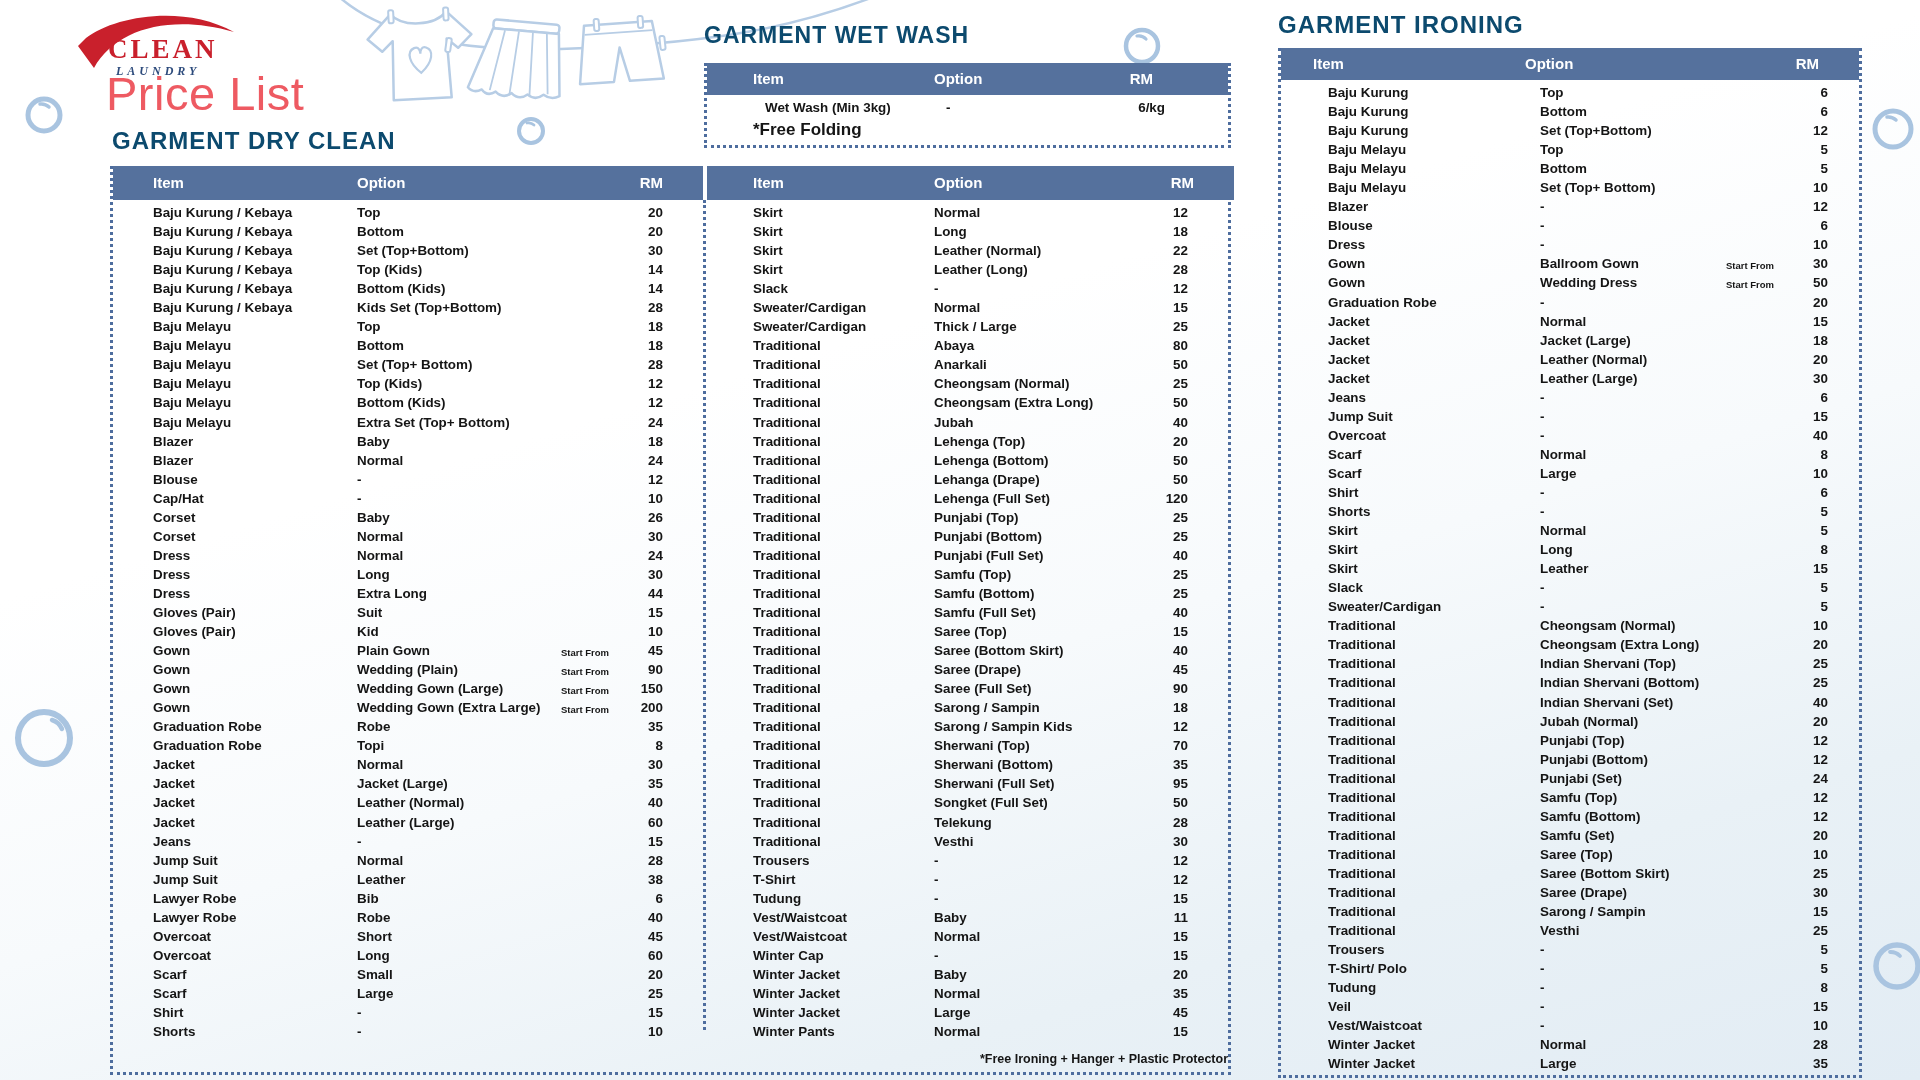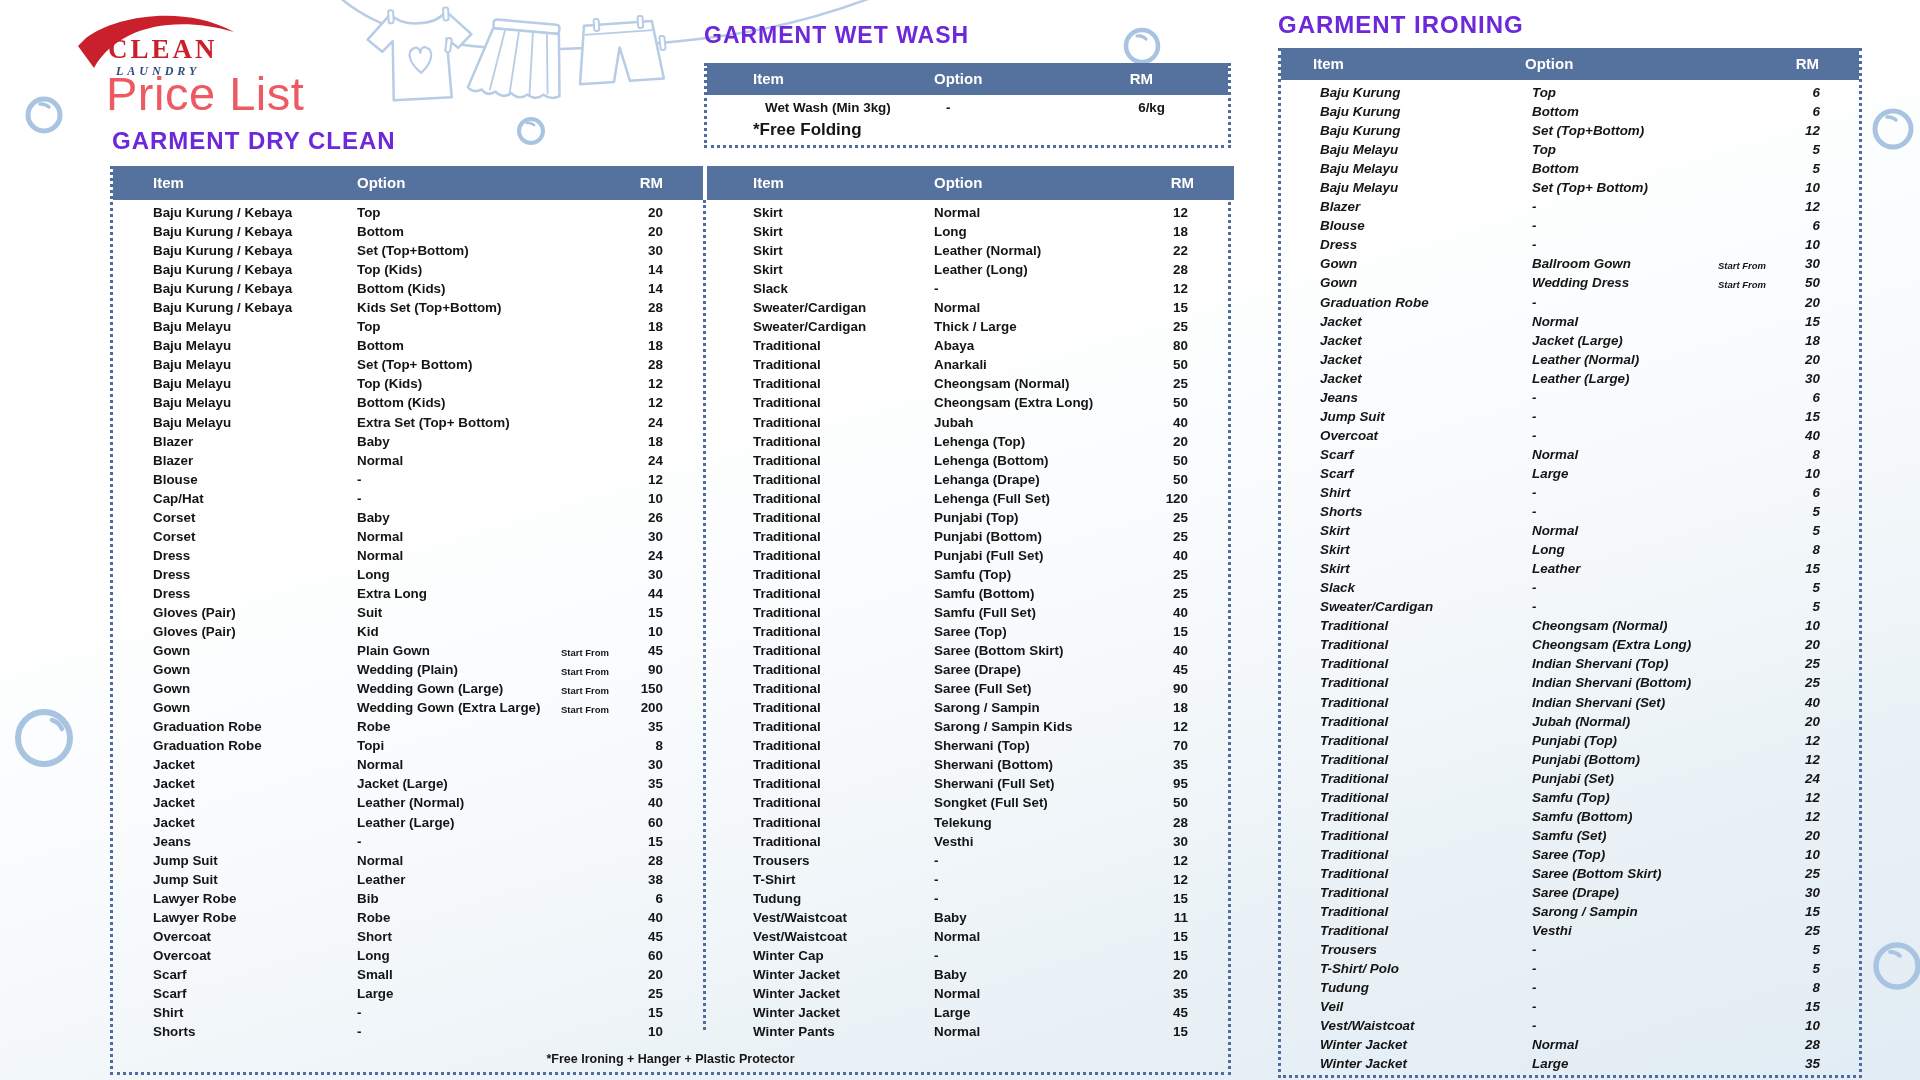--- a/index.html
+++ b/index.html
@@ -6,21 +6,21 @@
   body{
     width:1920px;height:1080px;position:relative;overflow:hidden;
     font-family:"Liberation Sans",sans-serif;
     background:linear-gradient(163deg,#ffffff 36%,#f7fafc 58%,#e9f1f6 80%,#e2ecf4 100%);
   }
   .abs{position:absolute;}
   
   .brand-top{font-family:"Liberation Serif",serif;font-weight:700;letter-spacing:3px;font-size:27px;color:#c9202c;line-height:1;}
   .brand-bottom{font-family:"Liberation Serif",serif;font-style:italic;font-weight:700;letter-spacing:4px;font-size:12px;color:#2d4b7c;line-height:1;margin-top:2px;margin-left:14px;}
   .page-title{font-size:47px;font-weight:400;color:#ee5a62;letter-spacing:0.5px;}
-  .sec-head{font-size:24px;font-weight:800;color:#6d28d9;letter-spacing:1px;white-space:nowrap;}
+  .sec-head{font-size:24px;font-weight:800;color:#0c4a6e;letter-spacing:1px;white-space:nowrap;}
   
   *{box-sizing:border-box;}
   .tblbox{position:absolute;border:3px dotted #4e6d9e;border-top:none;}
   .thead{position:absolute;background:#55719d;color:#ffffff;font-weight:700;font-size:15px;}
   .thead .h-item,.thead .h-opt{position:absolute;top:7px;white-space:nowrap;}
   .thead .h-rm{position:absolute;top:7px;text-align:right;white-space:nowrap;}
   .rows{position:absolute;}
   .trow{position:relative;height:19.05px;font-size:13.4px;font-weight:700;color:#151515;white-space:nowrap;}
   .c-item,.c-opt{position:absolute;top:0;}
   .c-rm{position:absolute;top:0;text-align:right;min-width:44px;}
@@ -574,30 +574,30 @@
         <span class="c-opt">Large</span>
         <span class="c-rm">45</span>
       </div>
       <div class="trow">
         <span class="c-item">Winter Pants</span>
         <span class="c-opt">Normal</span>
         <span class="c-rm">15</span>
       </div>
     </div>
   <div class="vdiv" style="left:590px;top:34px;height:830px;"></div>
-  <div class="note" style="left:0;bottom:6px;width:100%;text-align:center;">*Free Ironing + Hanger + Plastic Protector</div>
+  <div class="note" style="left:0;bottom:6px;width:100%;text-align:right;">*Free Ironing + Hanger + Plastic Protector</div>
 </div>
 
 <div class="tblbox" style="left:1278px;top:48px;width:584px;height:1030px;">
   <div class="thead" style="left:0;top:0;width:100%;height:32px;">
     <span class="h-item" style="left:32px;">Item</span>
     <span class="h-opt" style="left:244px;">Option</span>
     <span class="h-rm" style="right:40px;">RM</span>
   </div>
-  <div class="rows off-c" style="left:7px;top:37px;width:100%;font-style:italic;">
+  <div class="rows off-c" style="left:15px;top:37px;width:100%;">
       <div class="trow">
         <span class="c-item">Baju Kurung</span>
         <span class="c-opt">Top</span>
         <span class="c-rm">6</span>
       </div>
       <div class="trow">
         <span class="c-item">Baju Kurung</span>
         <span class="c-opt">Bottom</span>
         <span class="c-rm">6</span>
       </div>

